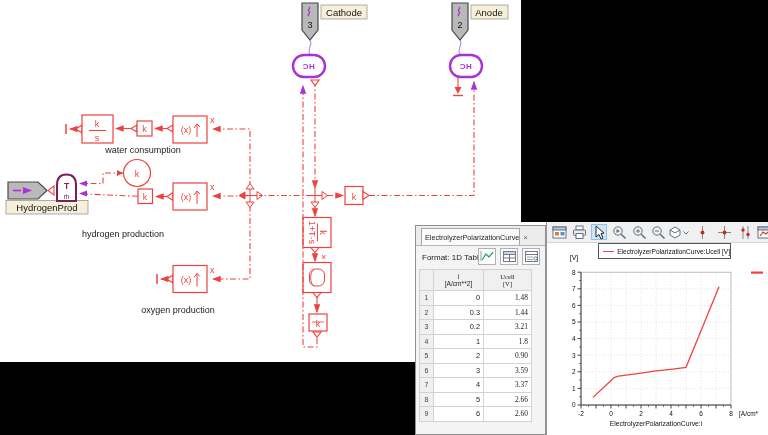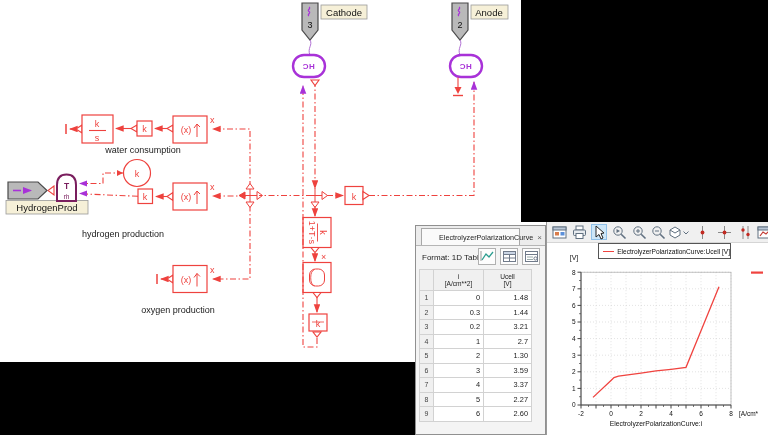--- a/index.html
+++ b/index.html
@@ -14,32 +14,32 @@
   .cap{font-size:9px;fill:#1a1a1a;}
   .conlab{font-size:9.5px;fill:#111;}
   .rtx{fill:#ee423e;font-size:9px;}
 
   
   #table-window{position:absolute;left:415px;top:225px;width:131px;height:210px;
     background:#f4f4f4;border:1px solid #909090;box-sizing:border-box;font-size:7.5px;color:#222;}
   #tw-tabs{position:relative;height:19px;background:#ececec;border-bottom:1px solid #b5b5b5;}
   #tw-tab{position:absolute;left:5px;top:2px;height:17px;width:99px;background:#fafafa;
     border:1px solid #a8a8a8;border-bottom:none;box-sizing:border-box;display:flex;align-items:center;
-    padding:0 17px;font-size:7.2px;white-space:nowrap;}
+    padding:0 3px;font-size:7.2px;white-space:nowrap;}
   #tw-tab .close{margin-left:4px;color:#666;font-size:8px;cursor:default;}
   #tw-format{position:relative;height:22px;}
   #tw-format-label{position:absolute;left:6px;top:7px;font-size:8px;}
   .twbtn{position:absolute;top:2px;width:18px;height:17px;background:#fdfdfd;border:1px solid #b0b0b0;
     box-sizing:border-box;display:flex;align-items:center;justify-content:center;}
   #etable{border-collapse:collapse;position:absolute;left:3px;top:43px;background:#fff;}
   #etable th,#etable td{border:1px solid #d2d2d2;padding:0;margin:0;}
   #etable th{background:#f0f0f0;font-weight:normal;font-size:6.6px;line-height:7.5px;height:20px;}
   #etable td{height:13.5px;font-size:7.4px;text-align:right;padding-right:3px;}
   #etable td.rn{background:#f0f0f0;text-align:center;padding:0;width:13px;font-size:7px;color:#444;}
-  #etable .c1{width:46px;} #etable .c2{width:44px;}
+  #etable .c1{width:46px;} #etable .c2{width:44px;font-family:Liberation Serif, serif;}
 
   
   #plot-window{position:absolute;left:546px;top:222px;width:222px;height:213px;
     background:#ffffff;border-left:1px solid #9a9a9a;box-sizing:border-box;}
   #pw-toolbar{position:relative;height:20px;background:#f0f0f0;border-bottom:1px solid #d5d5d5;}
   .ticon{position:absolute;top:2px;width:16px;height:16px;display:flex;align-items:center;justify-content:center;}
   .ticon.active{background:#cde6f7;border:1px solid #90c0e8;box-sizing:border-box;}
   #pw-legend{position:absolute;left:51px;top:21px;width:131px;height:14px;border:1px solid #555;
     background:#fff;display:flex;align-items:center;font-size:6.6px;color:#111;white-space:nowrap;z-index:3;}
   #pw-legend .lline{display:inline-block;width:13px;height:0;border-top:1.6px solid #f0433f;margin:0 3px 0 4px;}
@@ -264,41 +264,41 @@
           <td class="c2">1.44</td>
         </tr>
         <tr>
           <td class="rn">3</td>
           <td class="c1">0.2</td>
           <td class="c2">3.21</td>
         </tr>
         <tr>
           <td class="rn">4</td>
           <td class="c1">1</td>
-          <td class="c2">2.7</td>
+          <td class="c2">1.8</td>
         </tr>
         <tr>
           <td class="rn">5</td>
           <td class="c1">2</td>
-          <td class="c2">1.30</td>
+          <td class="c2">0.90</td>
         </tr>
         <tr>
           <td class="rn">6</td>
           <td class="c1">3</td>
           <td class="c2">3.59</td>
         </tr>
         <tr>
           <td class="rn">7</td>
           <td class="c1">4</td>
           <td class="c2">3.37</td>
         </tr>
         <tr>
           <td class="rn">8</td>
           <td class="c1">5</td>
-          <td class="c2">2.27</td>
+          <td class="c2">2.66</td>
         </tr>
         <tr>
           <td class="rn">9</td>
           <td class="c1">6</td>
           <td class="c2">2.60</td>
         </tr>
       </tbody>
   </table>
 </div>
 

